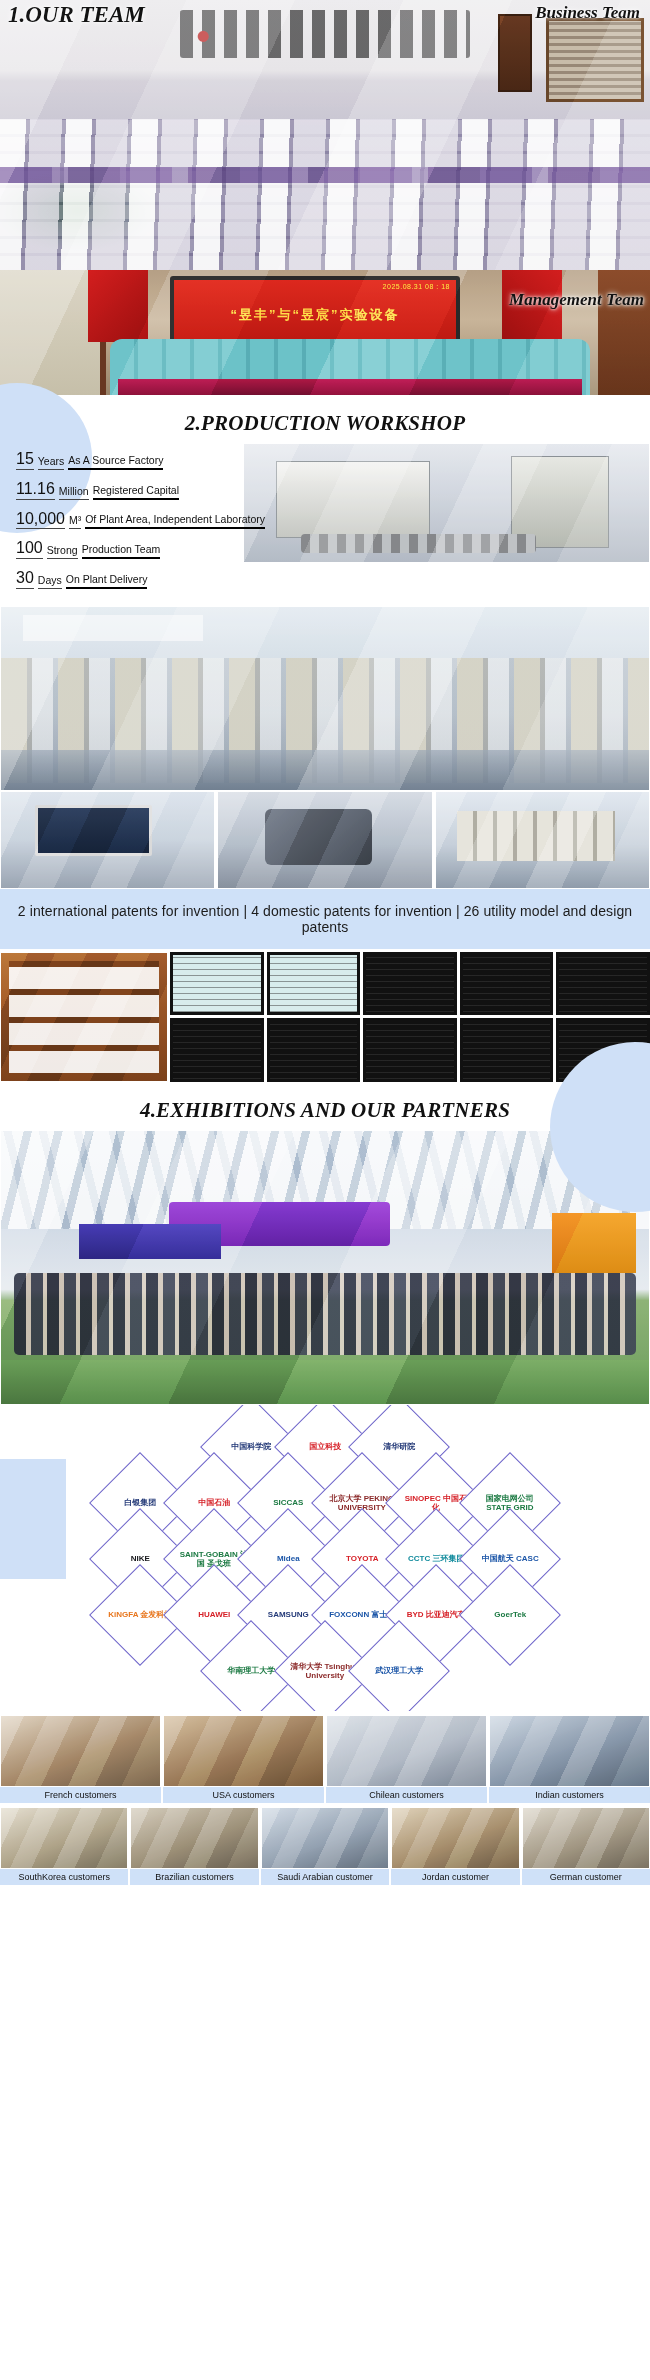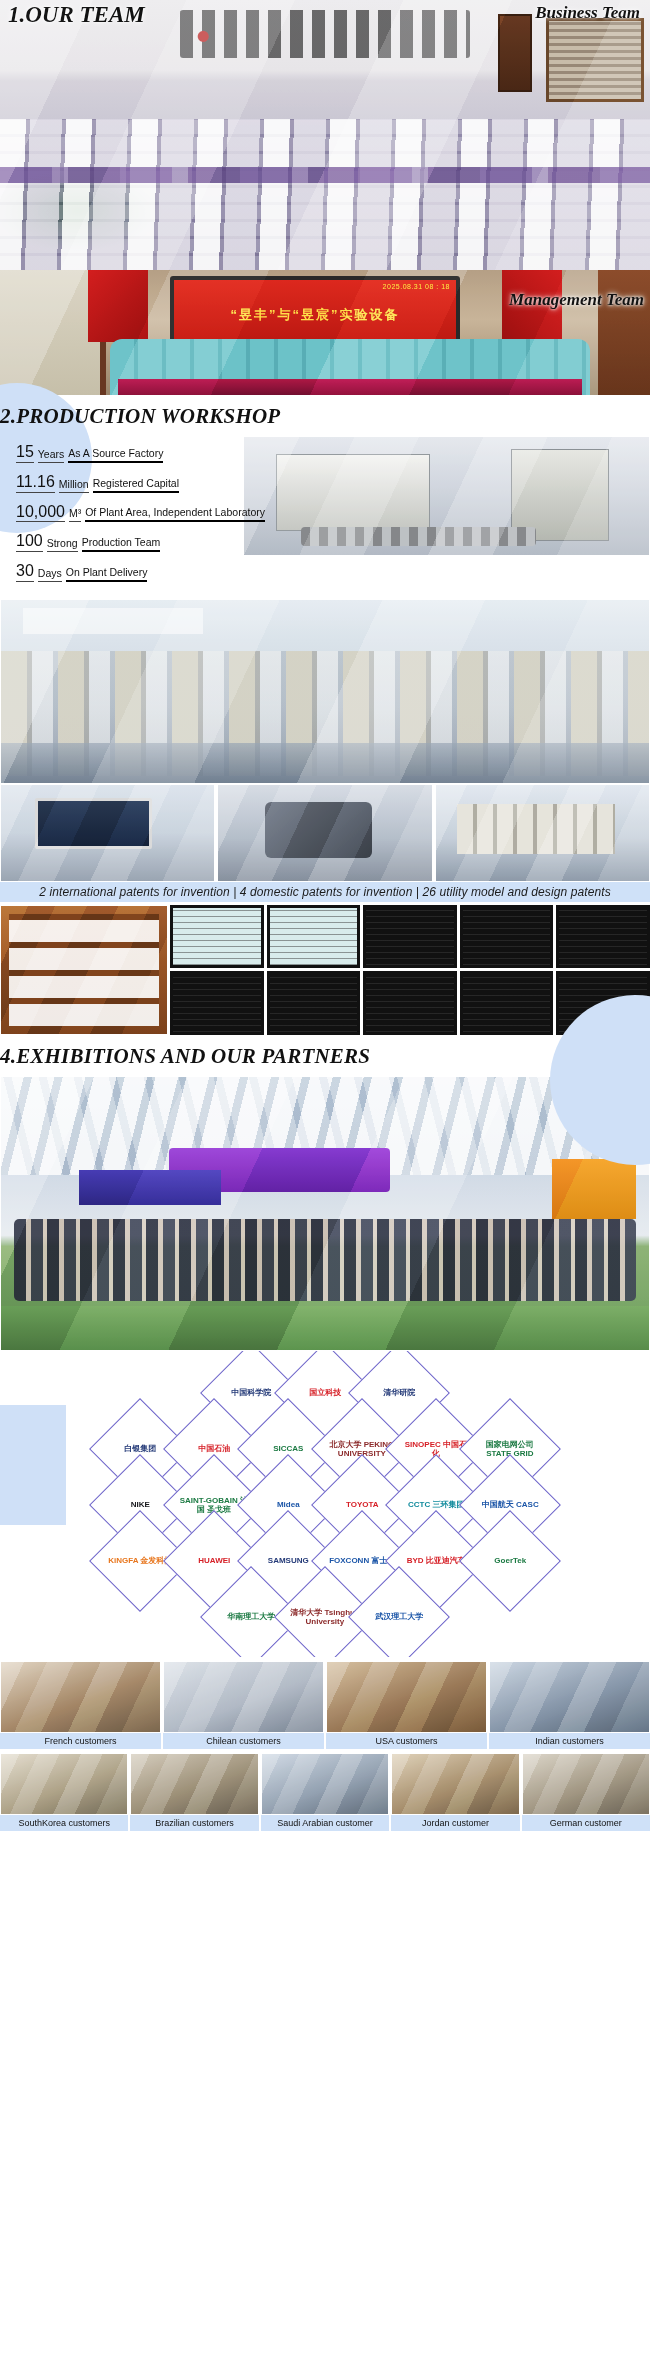--- a/index.html
+++ b/index.html
@@ -108,21 +108,22 @@
     text-shadow: 0 0 3px #fff, 0 0 6px #fff;
     white-space: nowrap;
   }
   .t-our-team { left: 8px; top: 2px; font-size: 23px; }
   .t-business { right: 10px; top: 3px; font-size: 17px; }
   .t-mgmt { right: 6px; top: 20px; font-size: 17px; }
 
   
   .section-head {
     position: relative;
-    padding: 9px 0 7px;
+    text-align: center;
+    padding: 16px 0 7px;
     background: #fff;
   }
   .section-head h2 {
     font-family: "Liberation Serif", serif;
     font-style: italic;
     font-weight: bold;
     font-size: 21px;
     letter-spacing: .2px;
     color: #111;
     position: relative;
@@ -229,25 +230,24 @@
   .p-line { background: linear-gradient(180deg,#e4eaf1 0%, #c9d2dc 55%, #94a0ae 100%); position:relative;}
   .p-line::before{
     content:""; position:absolute; left:10%; top:20%; width:74%; height:52%;
     background:repeating-linear-gradient(90deg,#e8e6de 0 16px,#b4b2a8 16px 20px);
   }
 
   
   .cert-banner {
     background: #cfe1f8;
     text-align: center;
-    font-size: 12px;
-    padding: 3px 4px;
+    font-size: 14px;
+    padding: 14px 4px;
     color: #1c1c1c;
     letter-spacing: .1px;
-    font-style: italic;
   }
   .cert-row { display: flex; gap: 2px; margin-top: 3px; }
   .cert-shelf {
     width: 168px; height: 130px;
     background: linear-gradient(180deg,#a9622f 0%, #8d4d22 40%, #6e3a18 100%);
     position: relative; border:1px solid #fff;
   }
   .cert-shelf::before {
     content:""; position:absolute; inset:8px;
     background-image: repeating-linear-gradient(0deg, rgba(255,255,255,.9) 0 22px, rgba(110,58,24,1) 22px 28px);
@@ -605,28 +605,28 @@
       </div>
     </div>
   </div>
 
   <div class="cust-strip four">
     <div class="cust-cell">
       <div class="photo cust-photo cp1"></div>
       <div class="cust-cap">French customers</div>
     </div>
     <div class="cust-cell">
+      <div class="photo cust-photo cp3"></div>
+      <div class="cust-cap">USA customers</div>
+    </div>
+    <div class="cust-cell">
       <div class="photo cust-photo cp2"></div>
       <div class="cust-cap">Chilean customers</div>
     </div>
     <div class="cust-cell">
-      <div class="photo cust-photo cp3"></div>
-      <div class="cust-cap">USA customers</div>
-    </div>
-    <div class="cust-cell">
       <div class="photo cust-photo cp4"></div>
       <div class="cust-cap">Indian customers</div>
     </div>
   </div>
 
   <div class="cust-strip five">
     <div class="cust-cell">
       <div class="photo cust-photo cp5"></div>
       <div class="cust-cap">SouthKorea customers</div>
     </div>

